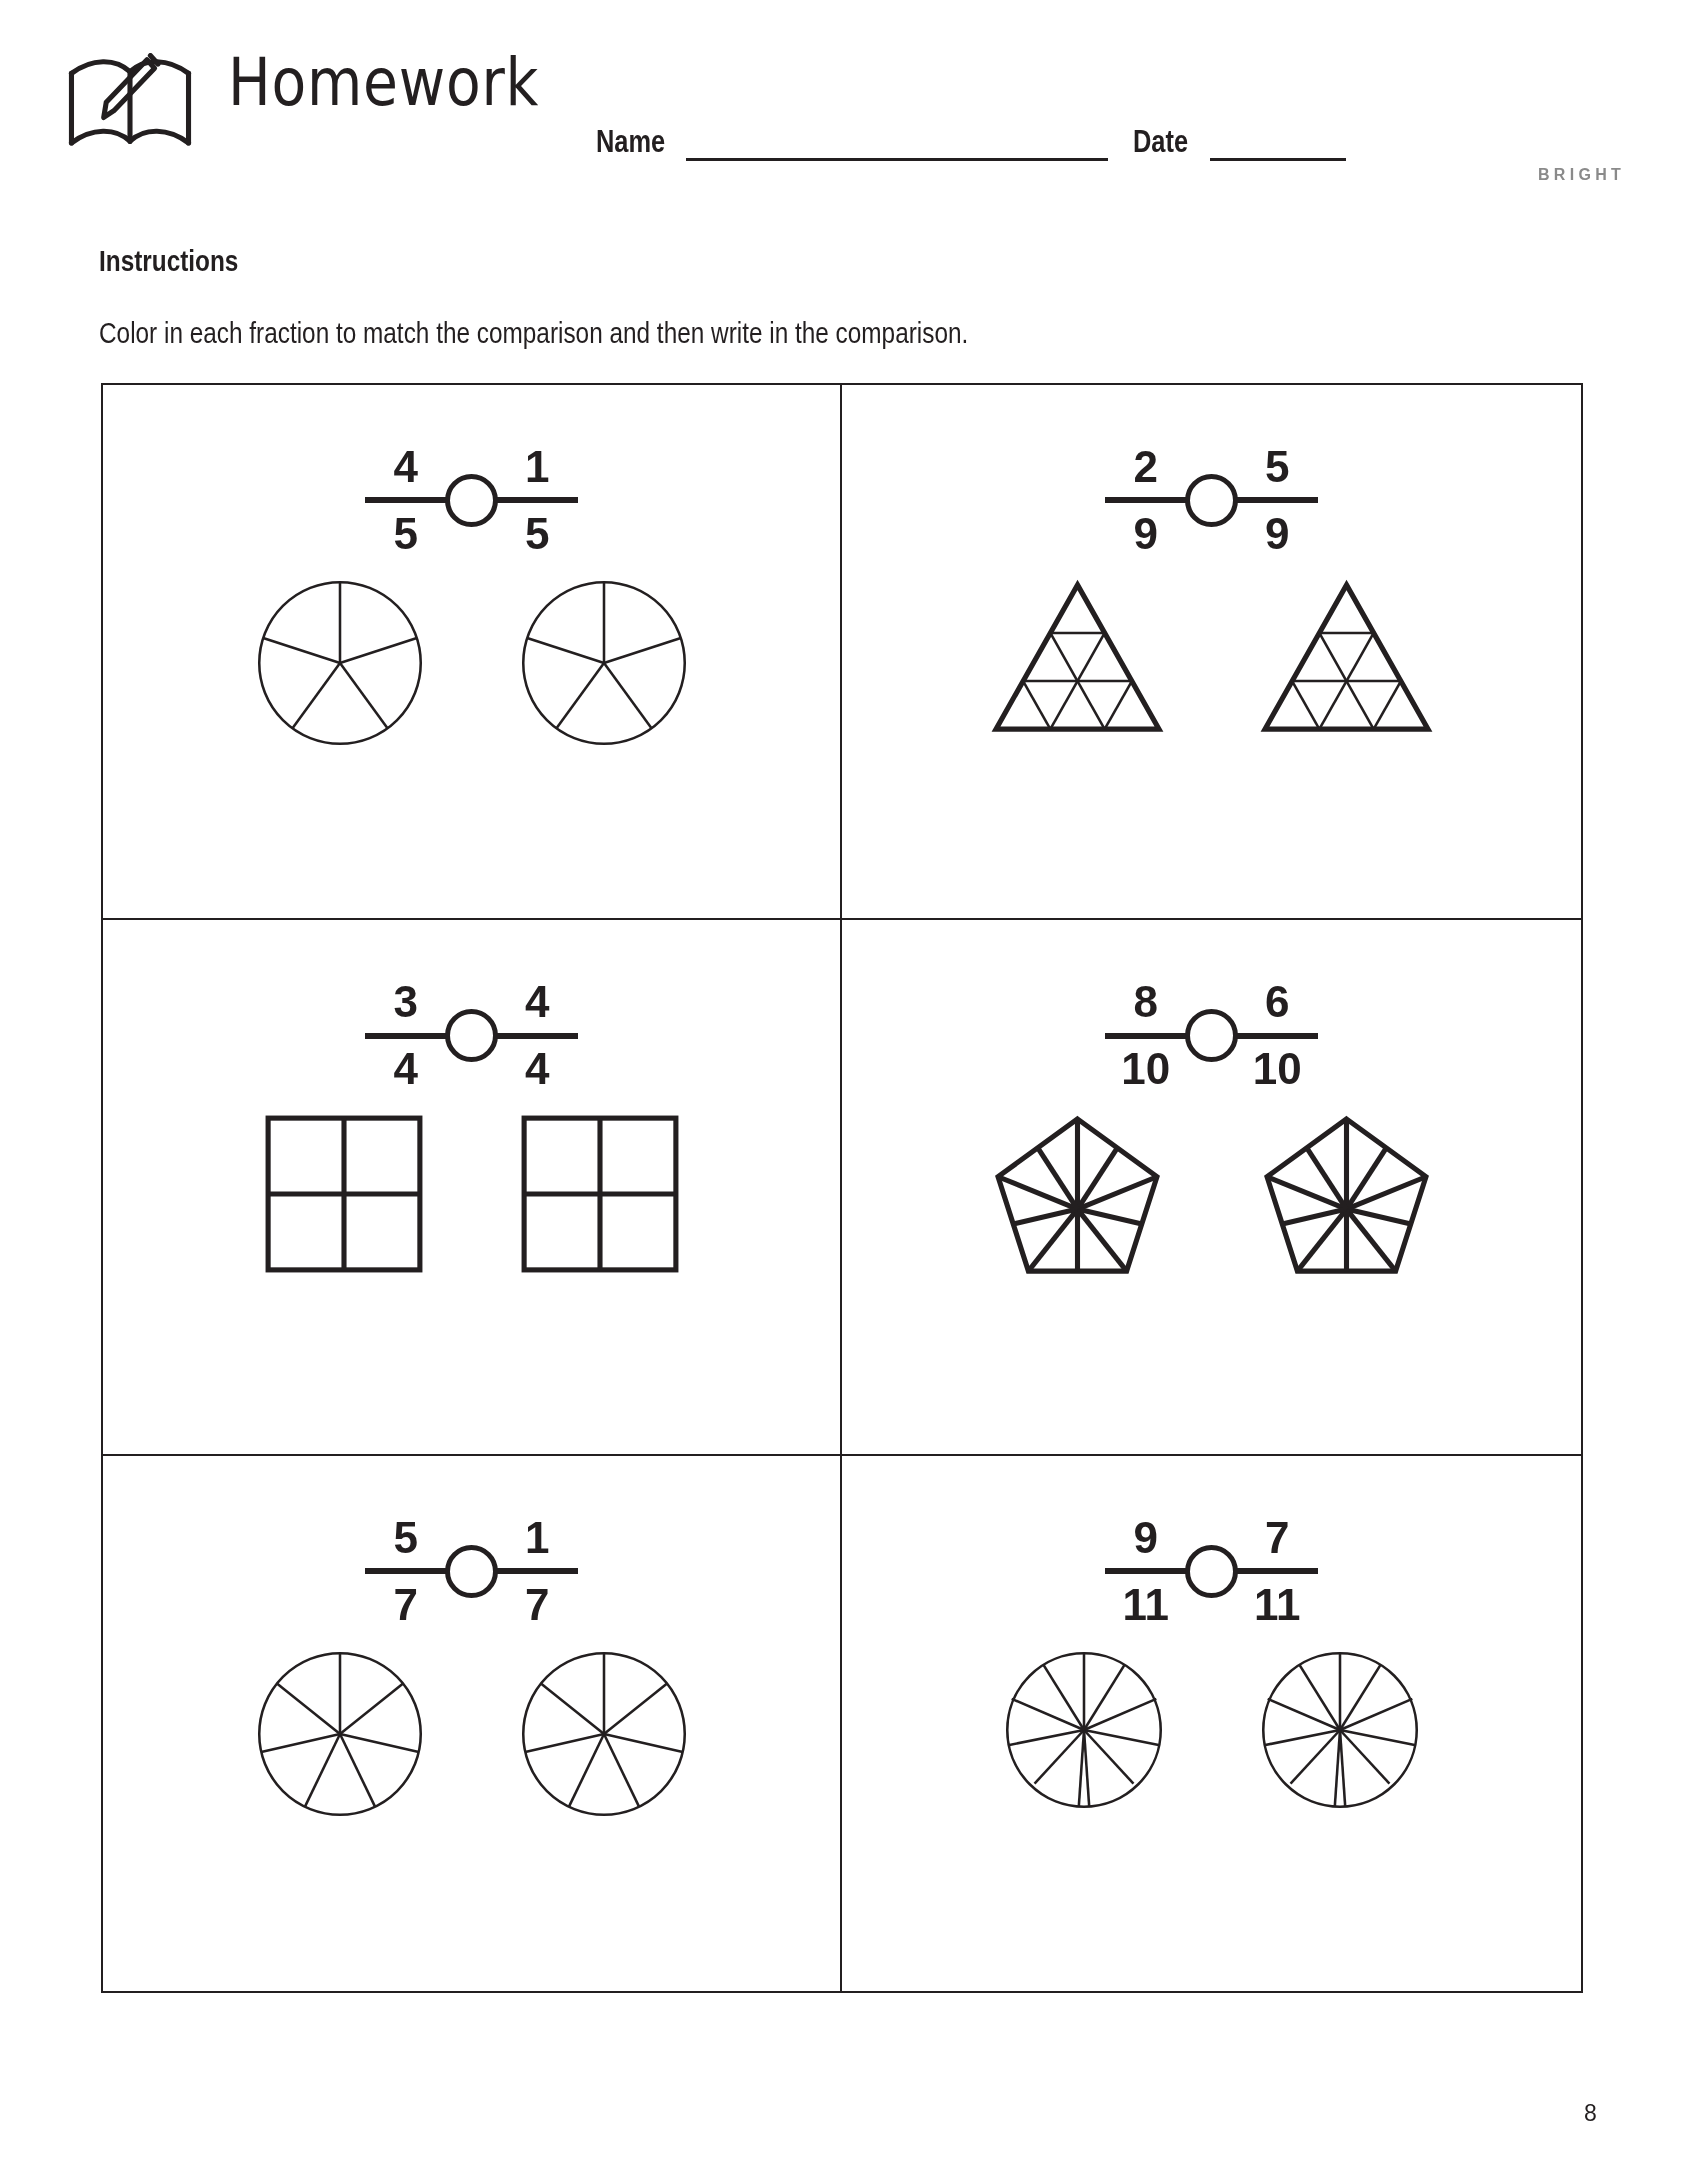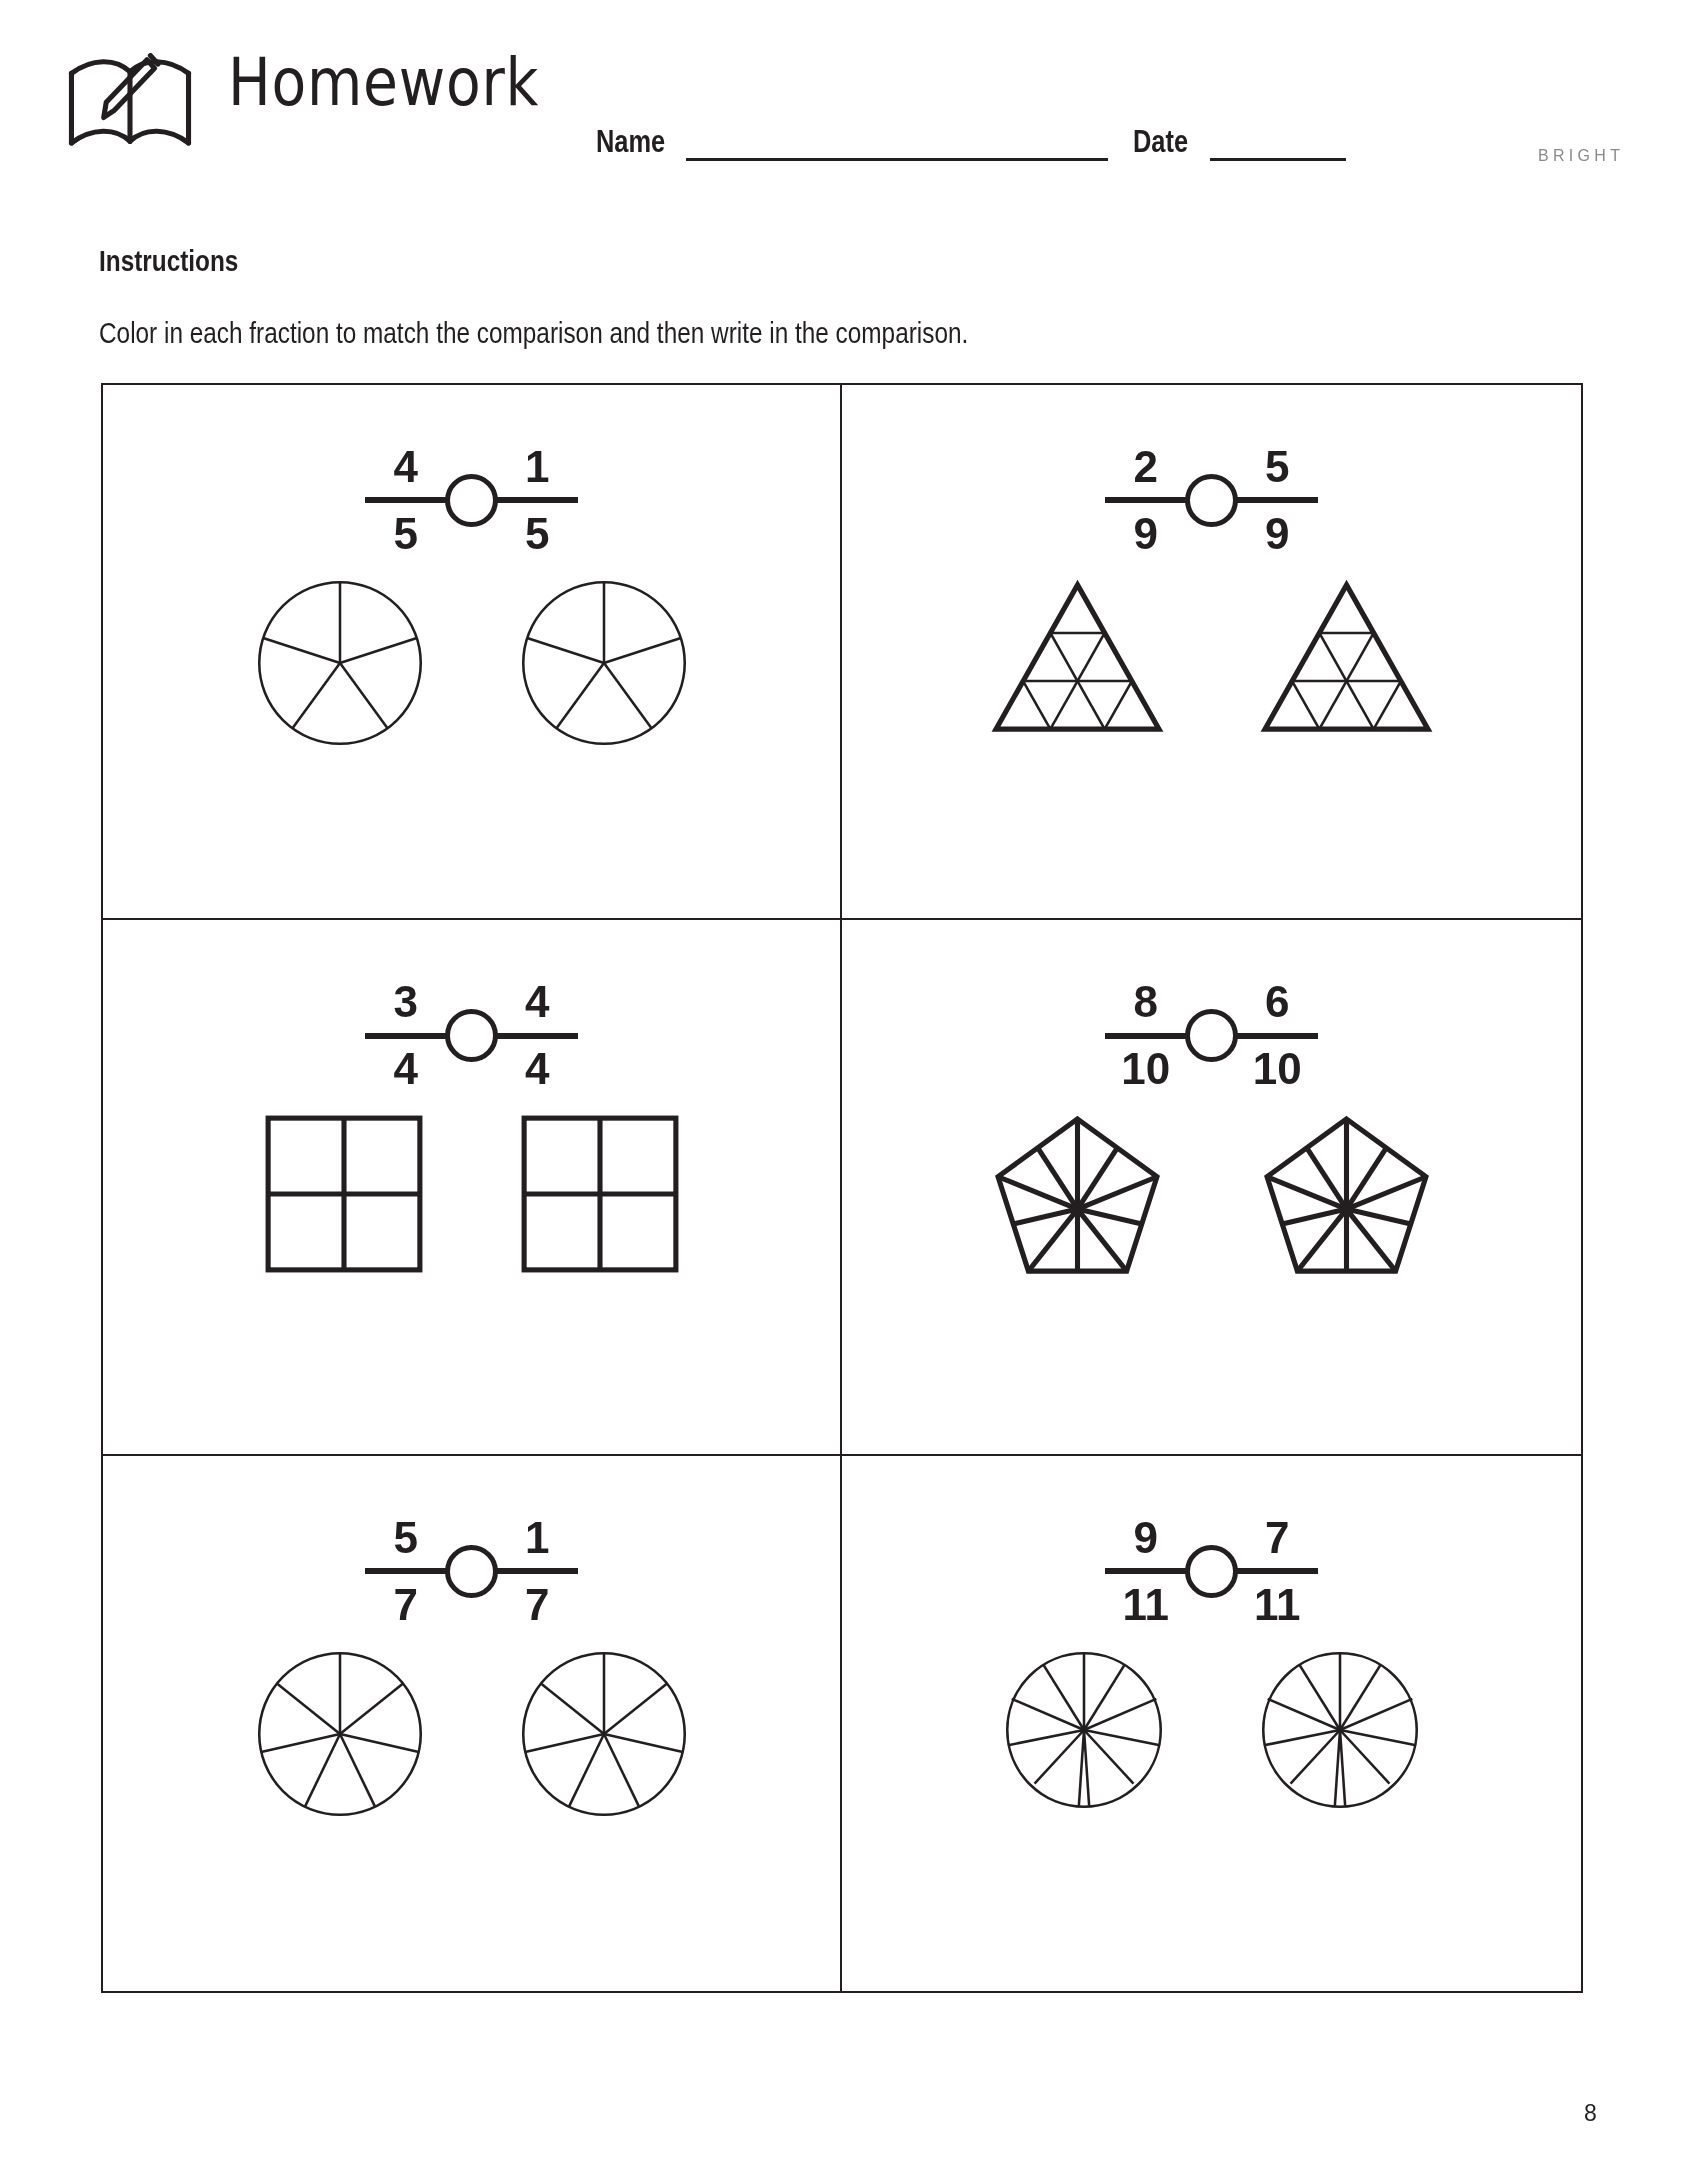--- a/index.html
+++ b/index.html
@@ -83,23 +83,23 @@
   .logo {
     position: absolute;
     left: 1429px;
     top: 49px;
     width: 196px;
     height: 102px;
   }
   .logo-bright {
     position: absolute;
     left: 1538px;
-    top: 147px;
+    top: 166px;
     font-size: 16px;
-    font-weight: normal;
+    font-weight: bold;
     letter-spacing: 4.3px;
     color: #8a8a8a;
   }
 
   
   .instr-title {
     position: absolute;
     left: 99px;
     top: 245px;
     font-size: 29px;

